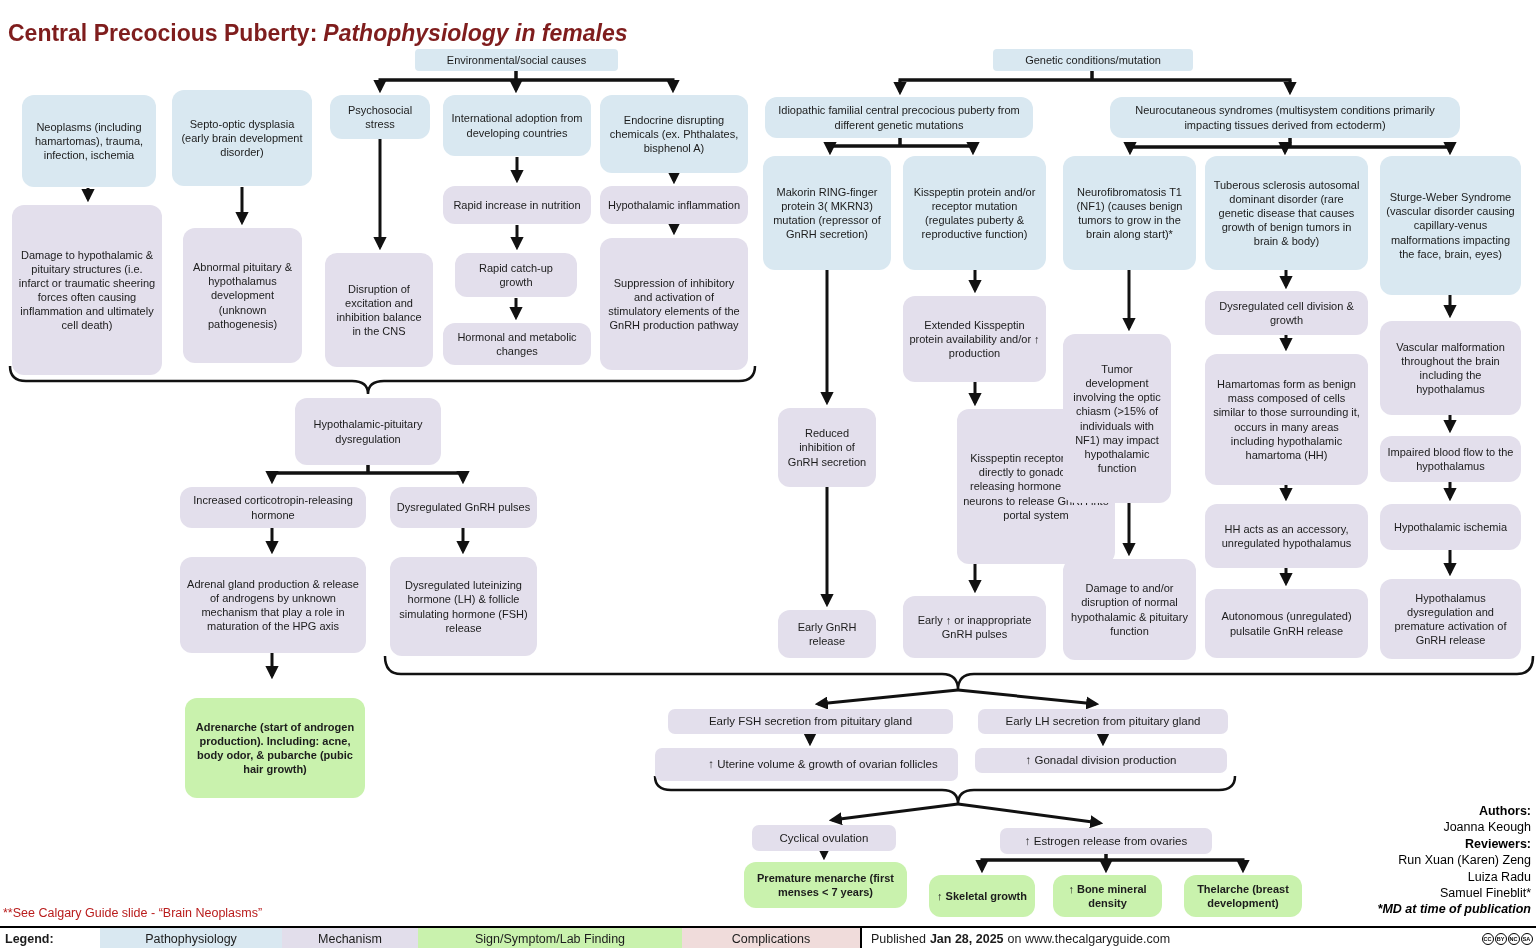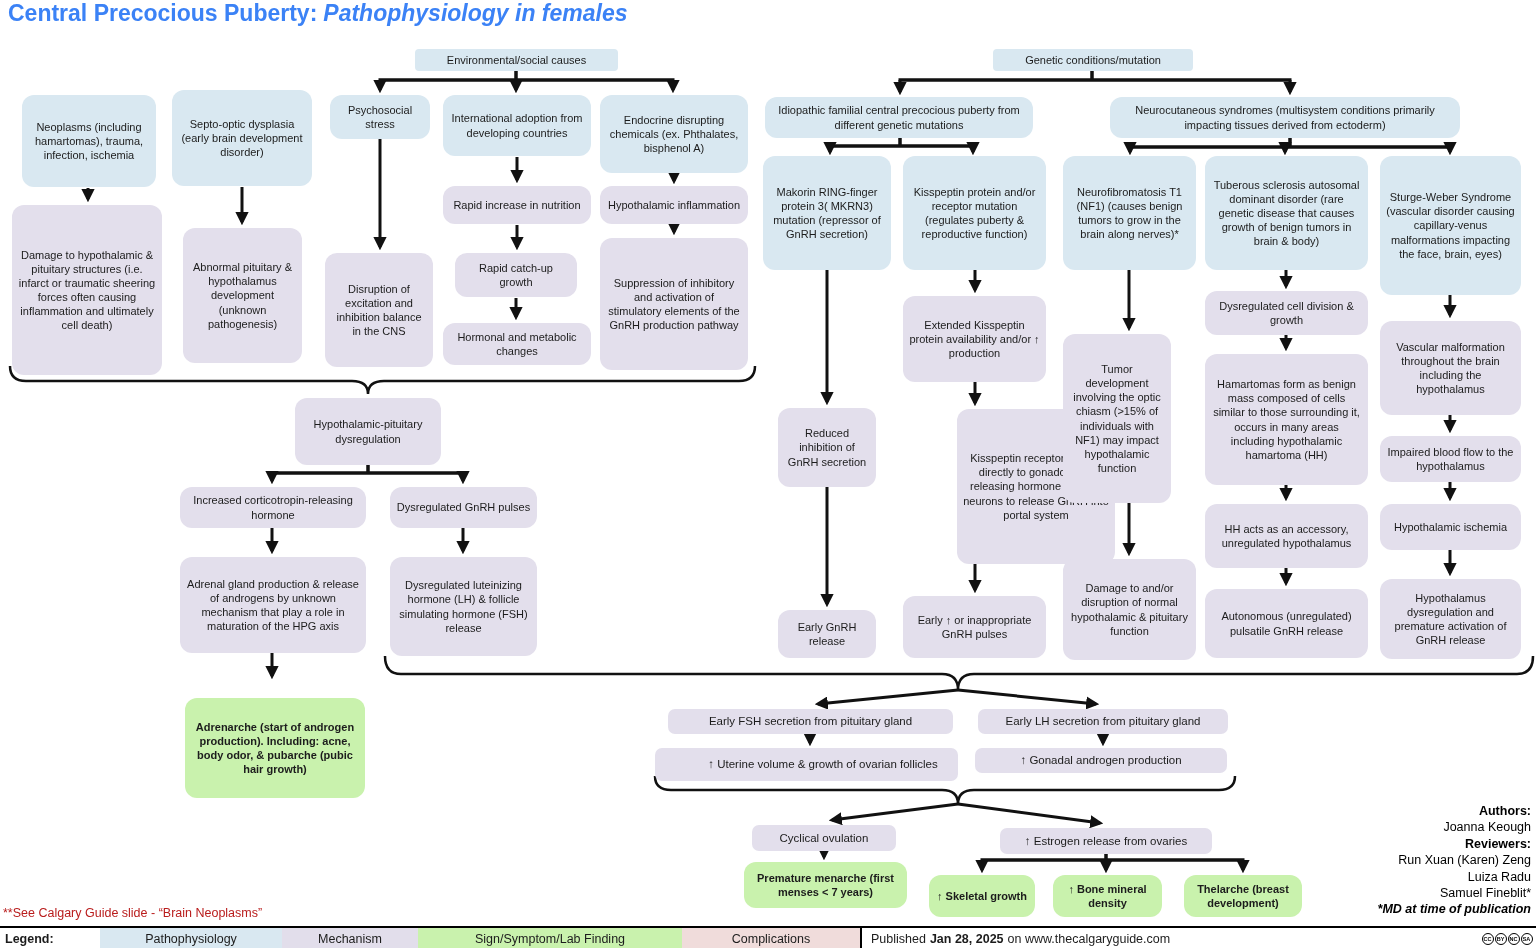--- a/index.html
+++ b/index.html
@@ -1,18 +1,18 @@
 <!DOCTYPE html>
 <html><head>
 <meta charset="utf-8">
 <style>
   html,body{margin:0;padding:0;background:#fff;}
   .canvas{position:relative;width:1536px;height:948px;background:#fff;overflow:hidden;
           font-family:"Liberation Sans",sans-serif;color:#1c1c1c;}
-  .title{position:absolute;left:8px;top:0;font-size:23px;font-weight:bold;color:#3b82f6;white-space:nowrap;}
+  .title{position:absolute;left:8px;top:20px;font-size:23px;font-weight:bold;color:#7f1d1d;white-space:nowrap;}
   .title .em{font-style:italic;margin-left:6px;}
   svg.wires{position:absolute;left:0;top:0;z-index:1;pointer-events:none;}
   .node{position:absolute;z-index:2;display:flex;align-items:center;justify-content:center;
         text-align:center;border-radius:12px;padding:3px 6px;box-sizing:border-box;
         font-size:11px;line-height:1.28;}
   .blue{background:#d9e8f1;}
   .purple{background:#e3dfec;}
   .green{background:#c9f2ad;font-weight:bold;}
   .hdr{border-radius:4px;font-size:11px;}
   .strip{border-radius:7px;font-size:11.5px;}
@@ -150,40 +150,40 @@
   <div class="node blue" style="left:765px;top:97px;width:268px;height:41px;">Idiopathic familial central precocious puberty from different genetic mutations</div>
   <div class="node blue" style="left:1110px;top:97px;width:350px;height:41px;">Neurocutaneous syndromes (multisystem conditions primarily impacting tissues derived from ectoderm)</div>
   <div class="node blue" style="left:763px;top:156px;width:128px;height:114px;">Makorin RING-finger protein 3( MKRN3) mutation (repressor of GnRH secretion)</div>
   <div class="node blue" style="left:903px;top:156px;width:143px;height:114px;">Kisspeptin protein and/or receptor mutation (regulates puberty &amp; reproductive function)</div>
   <div class="node purple" style="left:903px;top:296px;width:143px;height:86px;">Extended Kisspeptin protein availability and/or ↑ production</div>
   <div class="node purple" style="left:778px;top:408px;width:98px;height:79px;">Reduced inhibition of GnRH secretion</div>
   <div class="node purple" style="left:957px;top:409px;width:158px;height:155px;">Kisspeptin receptors signal directly to gonadotropin releasing hormone (GnRH) neurons to release GnRH into portal system</div>
   <div class="node purple" style="left:778px;top:610px;width:98px;height:48px;">Early GnRH release</div>
   <div class="node purple" style="left:903px;top:596px;width:143px;height:62px;">Early ↑ or inappropriate GnRH pulses</div>
 
-  <div class="node blue" style="left:1063px;top:156px;width:133px;height:114px;">Neurofibromatosis T1 (NF1) (causes benign tumors to grow in the brain along nerves)*</div>
+  <div class="node blue" style="left:1063px;top:156px;width:133px;height:114px;">Neurofibromatosis T1 (NF1) (causes benign tumors to grow in the brain along start)*</div>
   <div class="node purple" style="left:1063px;top:334px;width:108px;height:169px;">Tumor development involving the optic chiasm (&gt;15% of individuals with NF1) may impact hypothalamic function</div>
   <div class="node purple" style="left:1063px;top:559px;width:133px;height:101px;">Damage to and/or disruption of normal hypothalamic &amp; pituitary function</div>
 
   <div class="node blue" style="left:1205px;top:156px;width:163px;height:114px;">Tuberous sclerosis autosomal dominant disorder (rare genetic disease that causes growth of benign tumors in brain &amp; body)</div>
   <div class="node purple" style="left:1205px;top:291px;width:163px;height:44px;">Dysregulated cell division &amp; growth</div>
   <div class="node purple" style="left:1205px;top:354px;width:163px;height:131px;">Hamartomas form as benign mass composed of cells similar to those surrounding it, occurs in many areas including hypothalamic hamartoma (HH)</div>
   <div class="node purple" style="left:1205px;top:504px;width:163px;height:64px;">HH acts as an accessory, unregulated hypothalamus</div>
   <div class="node purple" style="left:1205px;top:589px;width:163px;height:69px;">Autonomous (unregulated) pulsatile GnRH release</div>
 
   <div class="node blue" style="left:1380px;top:156px;width:141px;height:139px;">Sturge-Weber Syndrome (vascular disorder causing capillary-venus malformations impacting the face, brain, eyes)</div>
   <div class="node purple" style="left:1380px;top:321px;width:141px;height:94px;">Vascular malformation throughout the brain including the hypothalamus</div>
   <div class="node purple" style="left:1380px;top:436px;width:141px;height:46px;">Impaired blood flow to the hypothalamus</div>
   <div class="node purple" style="left:1380px;top:504px;width:141px;height:46px;">Hypothalamic ischemia</div>
   <div class="node purple" style="left:1380px;top:579px;width:141px;height:80px;">Hypothalamus dysregulation and premature activation of GnRH release</div>
 
   <div class="node purple strip" style="left:668px;top:709px;width:285px;height:25px;">Early FSH secretion from pituitary gland</div>
   <div class="node purple strip" style="left:978px;top:709px;width:250px;height:25px;">Early LH secretion from pituitary gland</div>
   <div class="node purple strip" style="left:655px;top:748px;width:303px;height:33px;padding-left:39px;">↑ Uterine volume &amp; growth of ovarian follicles</div>
-  <div class="node purple strip" style="left:975px;top:748px;width:252px;height:25px;">↑ Gonadal androgen production</div>
+  <div class="node purple strip" style="left:975px;top:748px;width:252px;height:25px;">↑ Gonadal division production</div>
   <div class="node purple strip" style="left:752px;top:825px;width:144px;height:26px;">Cyclical ovulation</div>
   <div class="node purple strip" style="left:1000px;top:828px;width:212px;height:26px;">↑ Estrogen release from ovaries</div>
   <div class="node green" style="left:744px;top:862px;width:163px;height:46px;">Premature menarche (first menses &lt; 7 years)</div>
   <div class="node green" style="left:929px;top:875px;width:106px;height:42px;">↑ Skeletal growth</div>
   <div class="node green" style="left:1053px;top:875px;width:109px;height:42px;">↑ Bone mineral density</div>
   <div class="node green" style="left:1184px;top:875px;width:118px;height:42px;">Thelarche (breast development)</div>
 
   <div class="footnote">**See Calgary Guide slide - “Brain Neoplasms”</div>
 
   <div class="credits">

